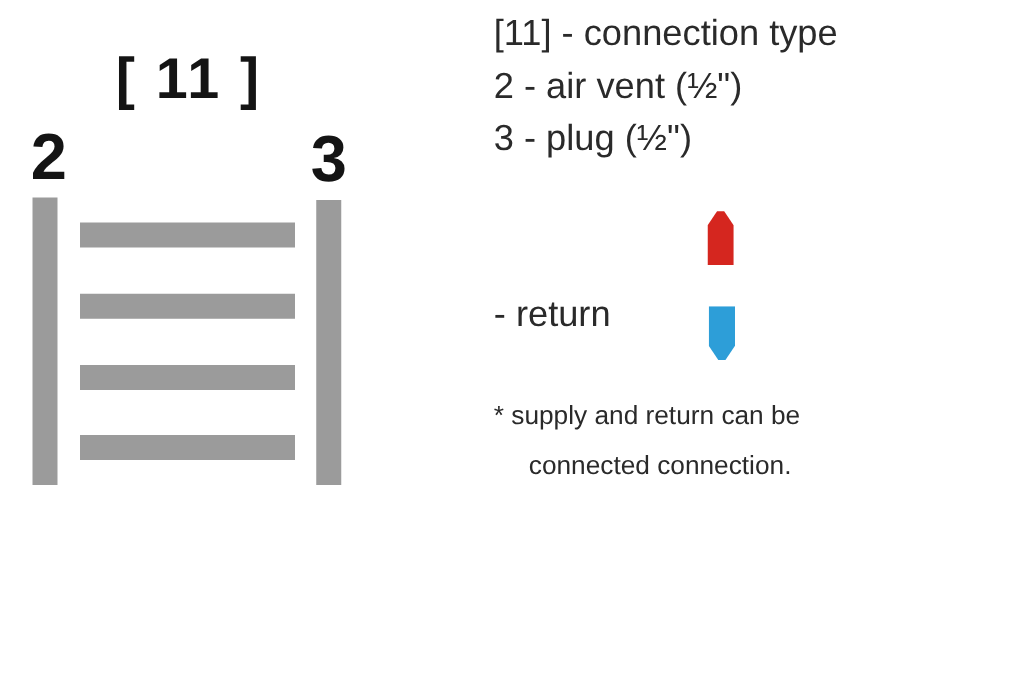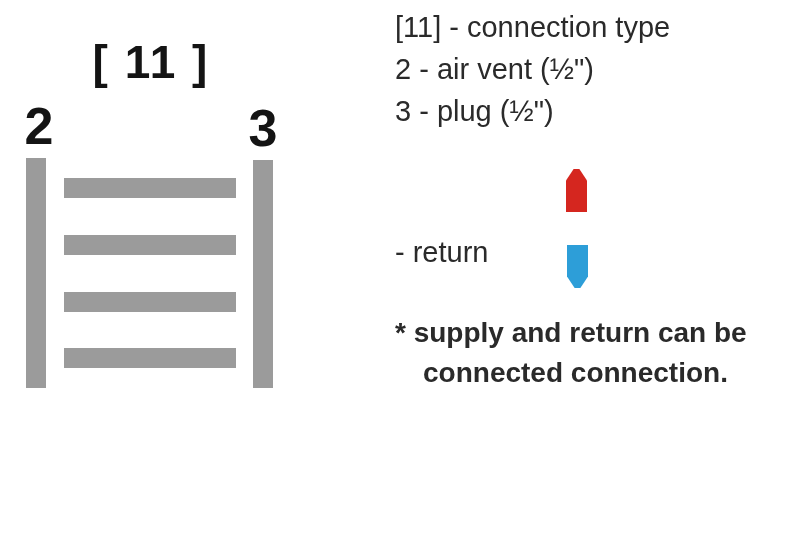--- a/index.html
+++ b/index.html
@@ -91,25 +91,24 @@
     line-height: 1.1;
     color: var(--text-dark, #2a2a2a);
     white-space: nowrap;
   }
   .legend-label.supply-row { top: 190px; }
   .legend-label.return-row { top: 237px; }
 
   .note-block {
     position: absolute;
     left: 395px; top: 313px;
-    font-size: 28px;
+    font-size: 21px;
     line-height: 40px;
     color: var(--text-dark, #2a2a2a);
     white-space: nowrap;
-    font-weight: bold;
   }
   .note-block .indent { padding-left: 28px; }
 </style>
 </head>
 <body>
 
 <div class="canvas">
 
   <div class="conn-label">[ 11 ]</div>
   <div class="port-label left">2</div>

